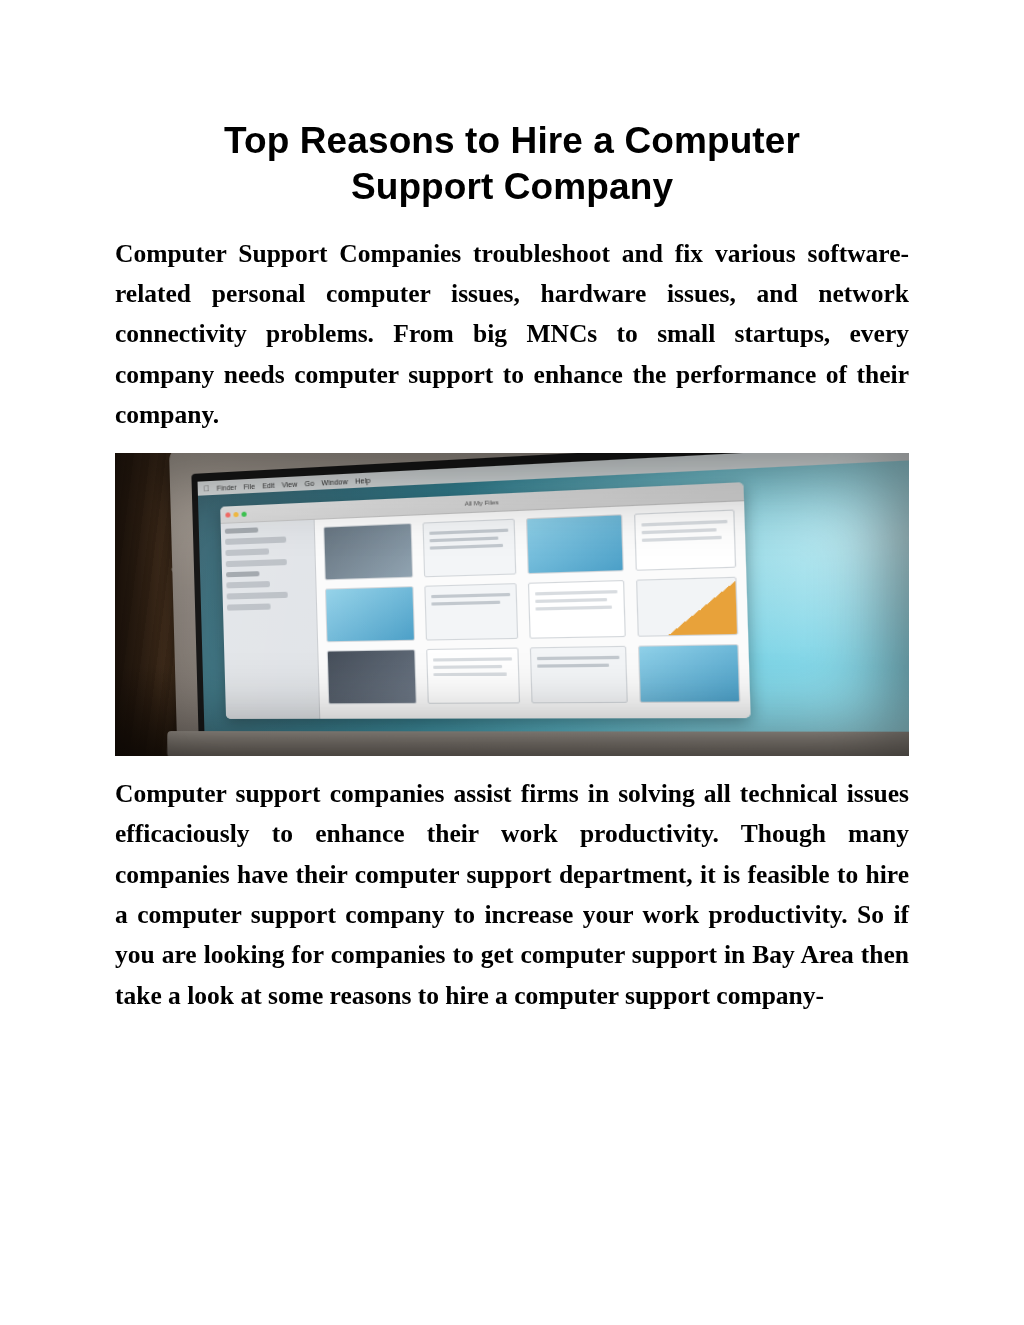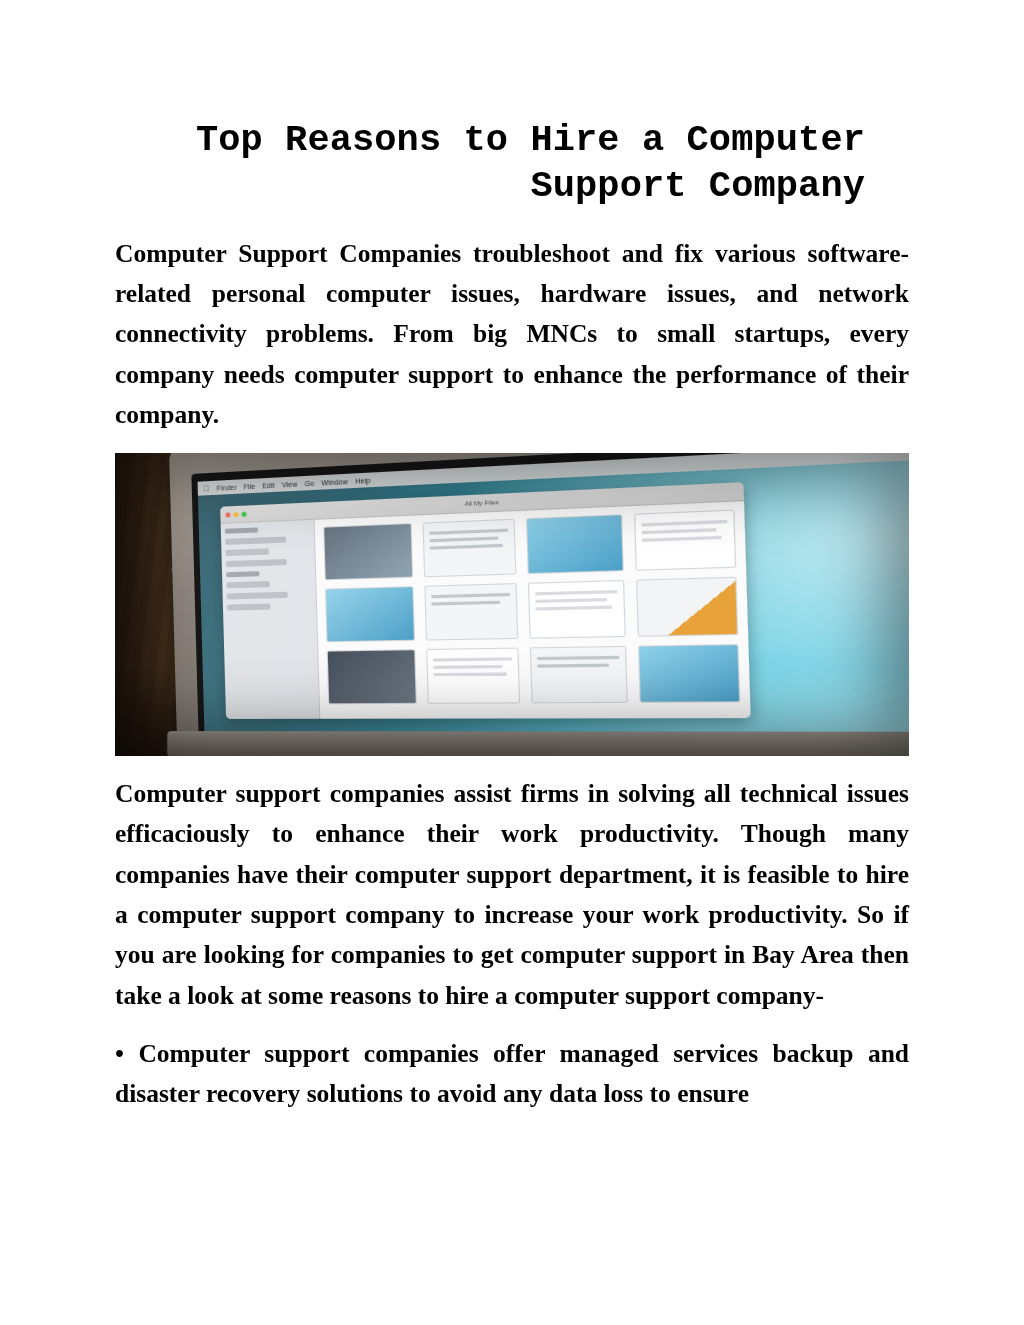--- a/index.html
+++ b/index.html
@@ -20,25 +20,25 @@
     height: 1325px;
     background: #ffffff;
   }
   .content {
     position: absolute;
     left: 115px;
     top: 118px;
     width: 794px;
   }
   .doc-title {
-    font-family: Liberation Mono, monospace;
+    font-family: Liberation Sans, sans-serif;
     font-weight: bold;
     font-size: 37px;
     line-height: 1.24;
-    text-align: right;
+    text-align: center;
     margin: 0 0 24px 0;
     padding: 0 44px;
     letter-spacing: 0.1px;
   }
   .para {
     font-family: "Liberation Serif", serif;
     font-size: 25.5px;
     line-height: 1.58;
     text-align: justify;
     text-justify: inter-word;
@@ -372,16 +372,15 @@
           </div>
           <div class="keyboard-edge"></div>
         </div>
 
         <div class="vignette"></div>
       </div>
     </div>
 
     <p class="para">Computer support companies assist firms in solving all technical issues efficaciously to enhance their work productivity. Though many companies have their computer support department, it is feasible to hire a computer support company to increase your work productivity. So if you are looking for companies to get computer support in Bay Area then take a look at some reasons to hire a computer support company-</p>
 
-    <p class="para last-line-natural">• Computer support companies offer managed services backup and disaster recovery solutions to avoid any data loss to ensure</p>
 
   </div>
 </div>
 
 </body></html>

